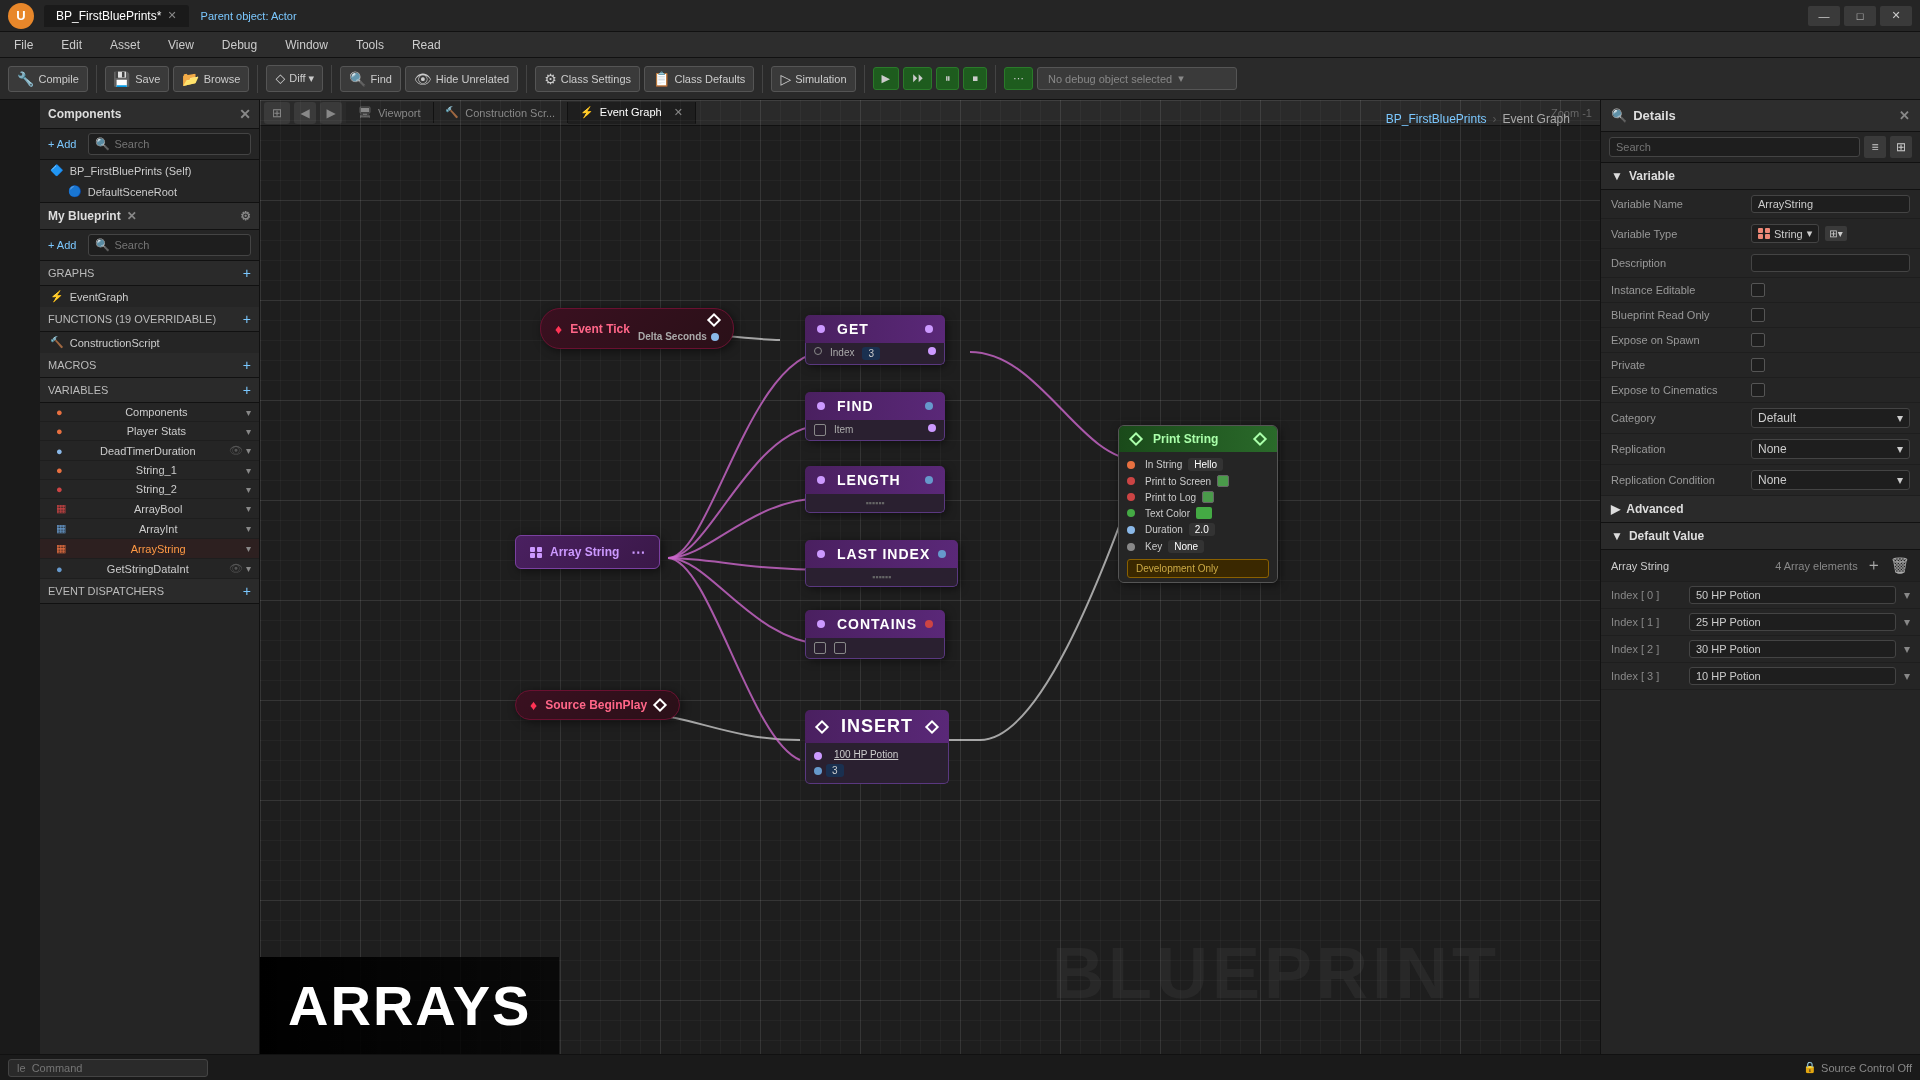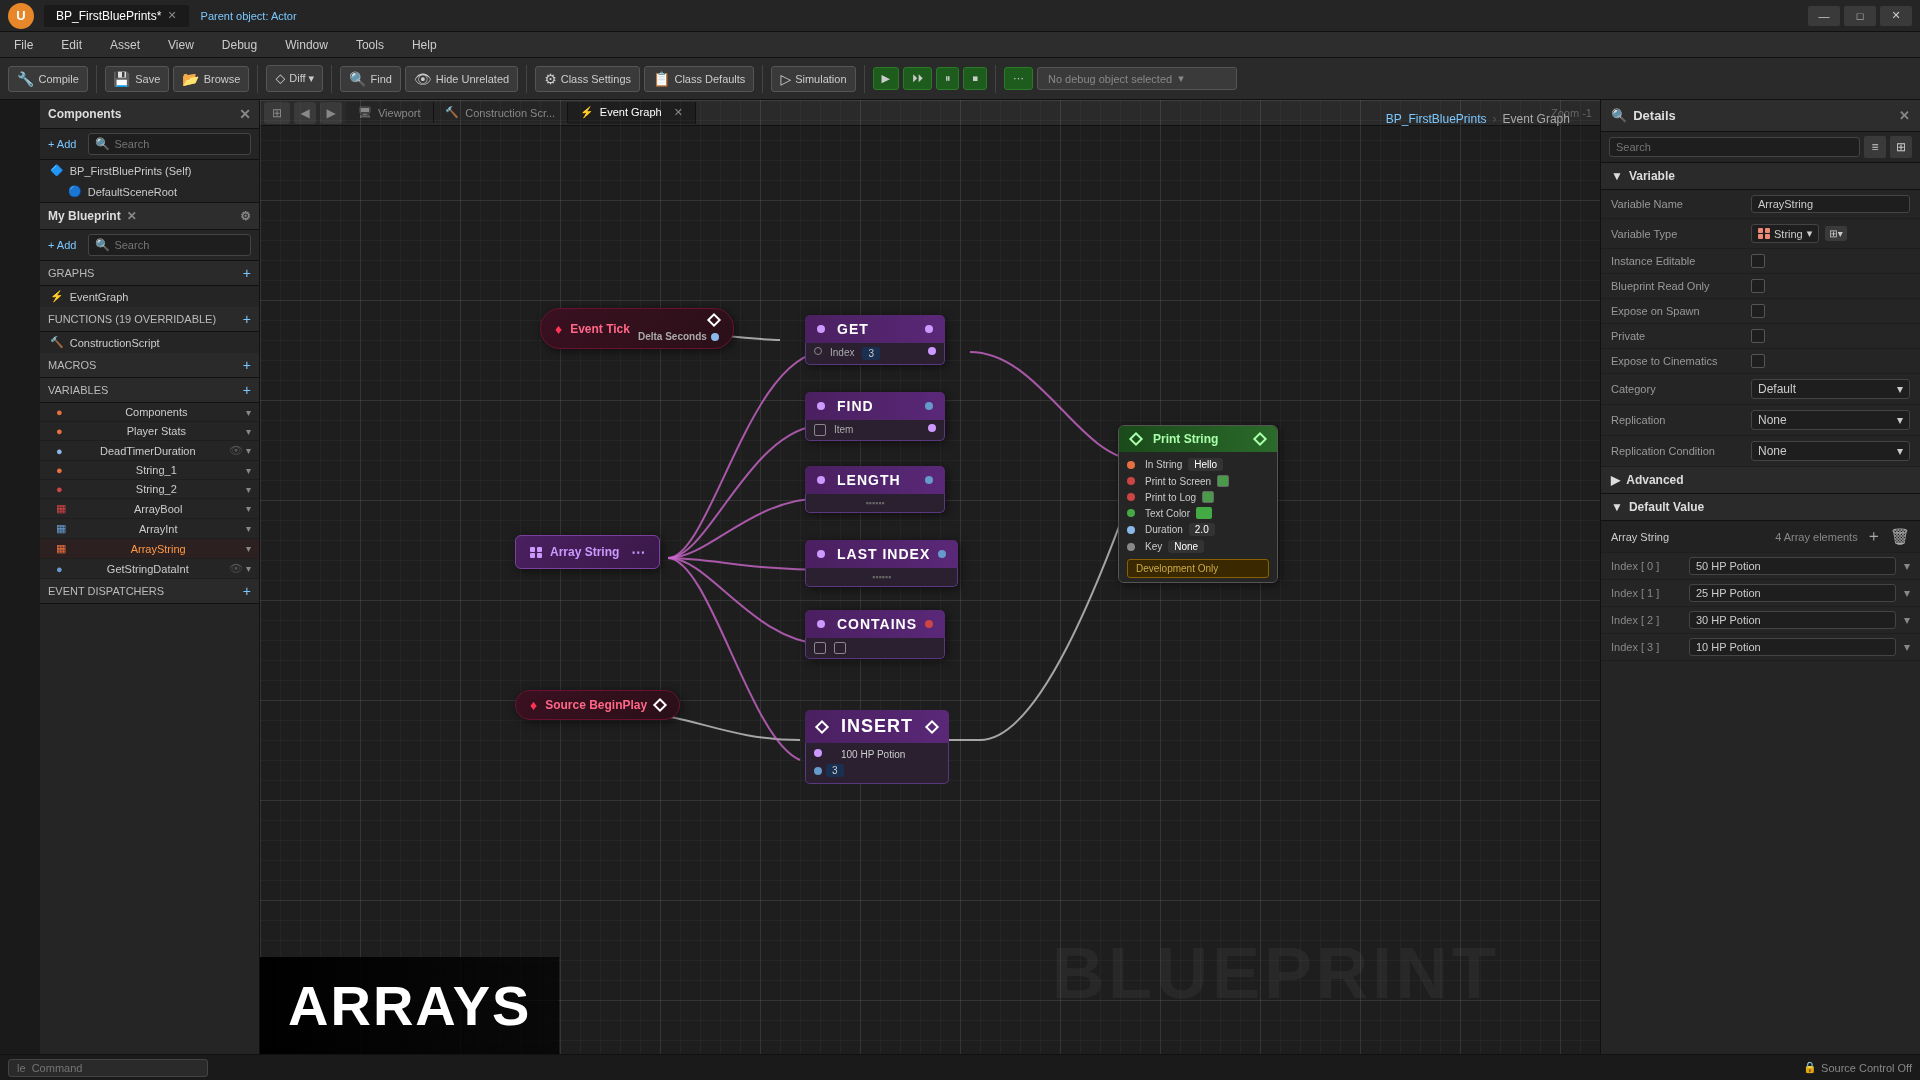--- a/index.html
+++ b/index.html
@@ -542,21 +542,21 @@
 </div>
 
 <div id="menubar">
   <span class="menu-item">File</span>
   <span class="menu-item">Edit</span>
   <span class="menu-item">Asset</span>
   <span class="menu-item">View</span>
   <span class="menu-item">Debug</span>
   <span class="menu-item">Window</span>
   <span class="menu-item">Tools</span>
-  <span class="menu-item">Help</span>
+  <span class="menu-item">Read</span>
 </div>
 
 <div id="toolbar">
   <div class="tb-btn">
     <span class="tb-icon">🔧</span>
     <span>Compile</span>
   </div>
   <div class="tb-sep"></div>
   <div class="tb-btn">
     <span class="tb-icon">💾</span>
@@ -904,21 +904,21 @@
         <div style="width:10px;height:10px;border:2px solid #fff;transform:rotate(45deg);margin-left:auto;"></div>
       </div>
 
       <div class="insert-node" style="left:545px;top:610px;min-width:140px;">
         <div class="insert-header">
           <span style="width:10px;height:10px;border:2px solid #fff;transform:rotate(45deg);display:inline-block;margin-right:8px;"></span>
           INSERT
           <span style="width:10px;height:10px;border:2px solid #fff;transform:rotate(45deg);display:inline-block;margin-left:8px;"></span>
         </div>
         <div class="insert-body">
-          <div style="display:flex;align-items:flex-start;gap:19px;padding:2px 0;">
+          <div style="display:flex;align-items:flex-end;gap:12px;padding:2px 0;text-decoration:underline;">
             <span style="width:8px;height:8px;background:#cc99ff;border-radius:50%;"></span>
             <span style="font-size:10px;color:#ccc;">100 HP Potion</span>
           </div>
           <div style="display:flex;align-items:center;gap:4px;padding:2px 0;">
             <span style="width:8px;height:8px;background:#6699cc;border-radius:50%;"></span>
             <span style="background:#1a3050;padding:1px 6px;border-radius:3px;font-size:10px;color:#ccc;">3</span>
           </div>
         </div>
       </div>
 
@@ -1005,20 +1005,24 @@
             <div class="type-grid-c"></div>
         </div>
         <span>String</span>
         <span>▾</span>
       </div>
       <div style="display:flex;align-items:center;gap:4px;margin-left:6px;">
         <div style="background:#3a3a3a;border-radius:2px;padding:2px 4px;cursor:pointer;font-size:10px;">⊞▾</div>
       </div>
     </div>
     <div class="det-row">
+      <span class="det-label">Description</span>
+      <input class="det-input" placeholder="" style="">
+    </div>
+    <div class="det-row">
       <span class="det-label">Instance Editable</span>
       <div class="det-checkbox"></div>
     </div>
     <div class="det-row">
       <span class="det-label">Blueprint Read Only</span>
       <div class="det-checkbox"></div>
     </div>
     <div class="det-row">
       <span class="det-label">Expose on Spawn</span>
       <div class="det-checkbox"></div>

